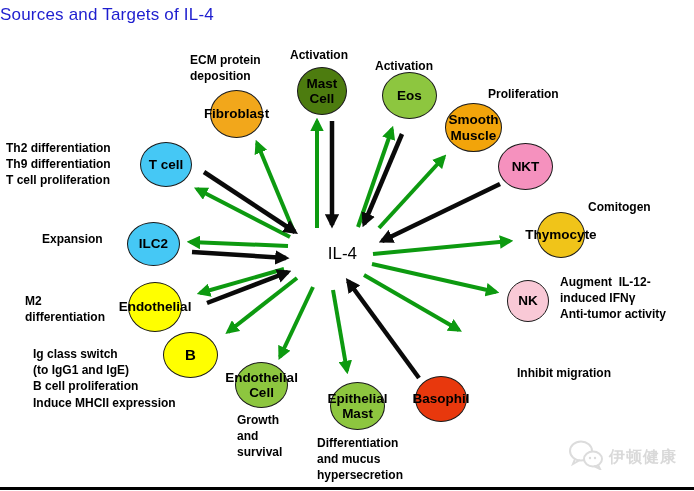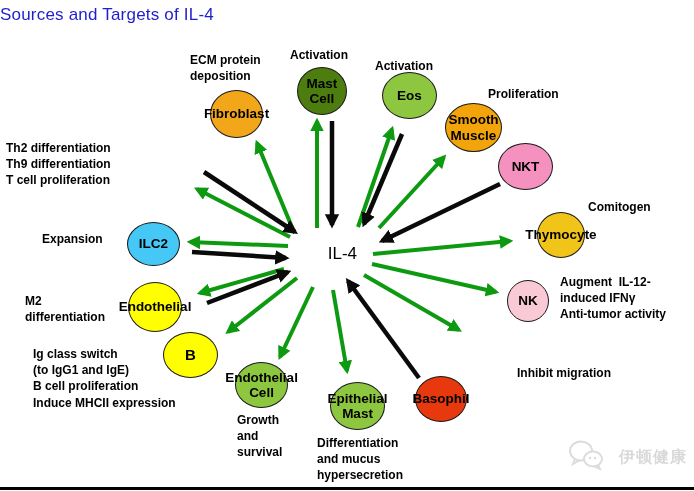--- a/index.html
+++ b/index.html
@@ -47,21 +47,21 @@
   }
   .center-label{
     position:absolute;z-index:3;
     left:305px;top:244px;width:52px;
     text-align:right;
     font-size:17px;font-weight:normal;color:#000;
   }
   .watermark{
     position:absolute;z-index:3;
     left:568px;top:440px;
-    display:flex;align-items:center;gap:15px;
+    display:flex;align-items:center;gap:5px;
   }
   .wm-text{
     font-size:16px;font-weight:bold;
     color:#d9d9d9;letter-spacing:1px;
   }
   .bottom-rule{
     position:absolute;z-index:4;
     left:0;top:487px;width:694px;height:3px;
     background:#000;
   }
@@ -142,20 +142,23 @@
     </div>
   <div class="cell" style="left: 163px; top: 332px; width: 55px; height: 46px; background: rgb(255, 255, 0);">
       <span class="cell-label" style="font-size:15px">B</span>
     </div>
   <div class="cell" style="left: 128px; top: 282px; width: 54px; height: 50px; background: rgb(255, 255, 0);">
       <span class="cell-label">Endothelial</span>
     </div>
   <div class="cell" style="left: 127px; top: 222px; width: 53px; height: 44px; background: rgb(69, 200, 245);">
       <span class="cell-label">ILC2</span>
     </div>
+  <div class="cell" style="left: 140px; top: 142px; width: 52px; height: 45px; background: rgb(69, 200, 245);">
+      <span class="cell-label">T cell</span>
+    </div>
 
   <div class="ann" style="left:190px;top:52px">ECM protein
 deposition</div>
   <div class="ann" style="left:290px;top:47px">Activation</div>
   <div class="ann" style="left:375px;top:58px">Activation</div>
   <div class="ann" style="left:488px;top:86px">Proliferation</div>
   <div class="ann" style="left:588px;top:199px">Comitogen</div>
   <div class="ann" style="left:560px;top:274px">Augment  IL-12-
 induced IFNγ
 Anti-tumor activity</div>

